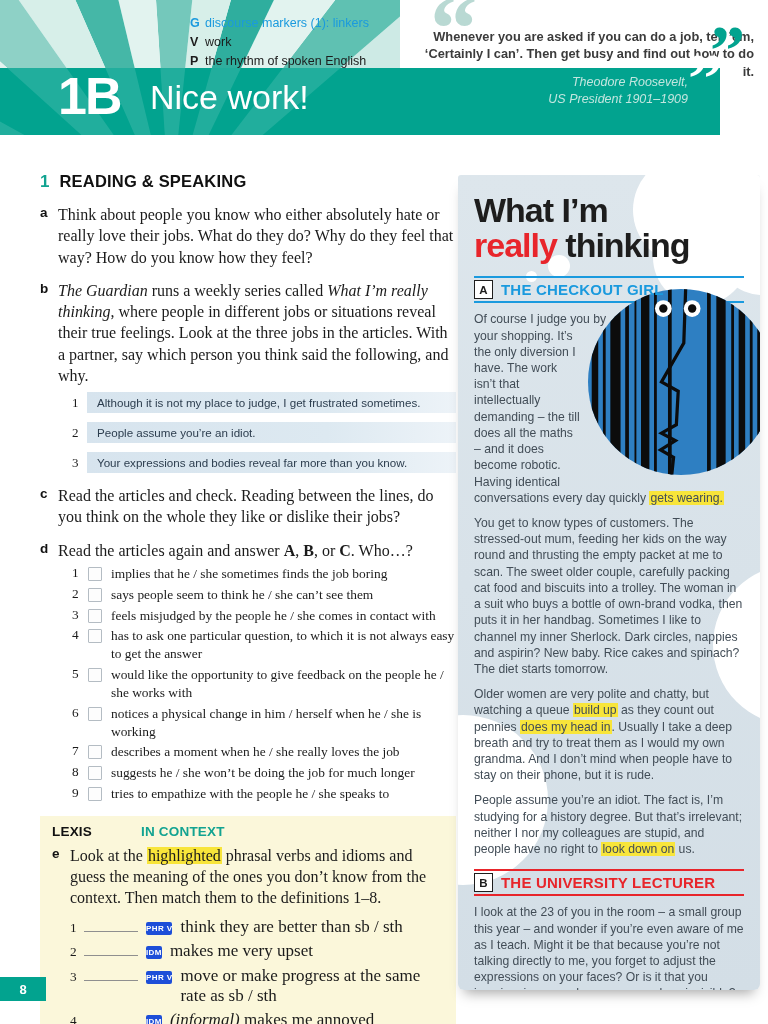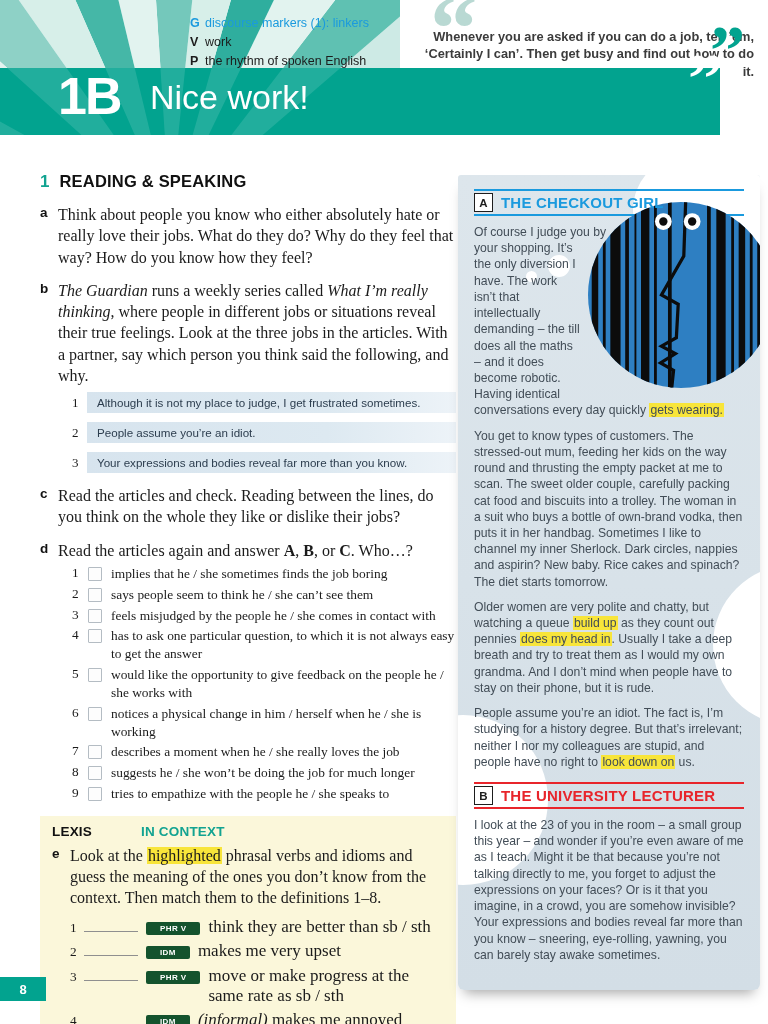--- a/index.html
+++ b/index.html
@@ -42,21 +42,21 @@
 
   
   .lexis{margin-top:13px;background:#fbf7da;padding:8px 10px 12px 12px;}
   .lexis-head{font-weight:bold;font-size:13.5px;margin-bottom:6px;letter-spacing:.2px;}
   .lexis-head .lx-black{color:#111;}
   .lexis-head .lx-teal{color:#12a391;padding-left:45px;}
   .lexis .ex-item{margin-bottom:8px;}
   .def-row{display:flex;align-items:baseline;margin:0 0 4.5px 18px;}
   .def-num{width:14px;flex:0 0 14px;font-family:"Liberation Serif",serif;font-size:13.3px;color:#1b1b1b;}
   .blank{display:inline-block;width:54px;height:11px;border-bottom:1px solid #8f8f8f;margin-right:8px;flex:0 0 54px;}
-  .badge{flex:0 0 auto;background:#14532d;color:#fff;font-size:8px;font-weight:bold;letter-spacing:.4px;padding:2px 14px;border-radius:2px;margin-right:8px;position:relative;top:-1px;white-space:nowrap;}
+  .badge{flex:0 0 auto;background:#1d4ed8;color:#fff;font-size:8px;font-weight:bold;letter-spacing:.4px;padding:2px 0;border-radius:2px;margin-right:8px;position:relative;top:-1px;white-space:nowrap;}
   .def-text{font-family:"Liberation Serif",serif;font-size:17px;color:#1b1b1b;}
 
   
   .panel{position:absolute;left:458px;top:175px;width:302px;height:815px;background:linear-gradient(180deg,#dde6ec 0%,#d3dee6 100%);border-radius:3px 3px 6px 6px;box-shadow:0 9px 12px -6px rgba(0,0,0,.35);overflow:hidden;z-index:1;}
   .cloud{position:absolute;background:#fff;border-radius:50%;}
   .panel-inner{position:relative;padding:14px 16px 10px 16px;z-index:2;}
   .art-title{font-weight:bold;font-size:34px;line-height:1.02;letter-spacing:-1px;color:#1d1d1d;margin:4px 0 14px 0;}
   .art-title .red{color:#e8252b;}
   .art-section-head{display:flex;align-items:center;border-top:2px solid;border-bottom:2px solid;padding:2px 0;margin-bottom:8px;}
   .head-blue{color:#1a9ade;border-color:#1a9ade;}
@@ -119,20 +119,24 @@
     <div class="gvp-row"><span class="gvp-key gvp-blue">G</span><span class="gvp-blue">discourse markers (1): linkers</span></div>
     <div class="gvp-row"><span class="gvp-key">V</span><span>work</span></div>
     <div class="gvp-row"><span class="gvp-key">P</span><span>the rhythm of spoken English</span></div>
   </div>
 
   <span class="quote-open">“</span>
   <div class="quote-text">
     <div>Whenever you are asked if you can do a job, tell ’em,</div>
     <div>‘Certainly I can’. Then get busy and find out how to do it.</div>
   </div>
+  <div class="attribution">
+    <div>Theodore Roosevelt,</div>
+    <div>US President 1901–1909</div>
+  </div>
   <div class="close-quote">
     <span class="cq-teal">”</span>
     <span class="cq-white">”</span>
   </div>
 
   <div class="left-col">
 
     <div class="section-head">
       <span class="section-num">1</span>
       <span class="section-title">READING &amp; SPEAKING</span>
@@ -285,20 +289,24 @@
     <div class="cloud" style="left:175px;top:-20px;width:110px;height:110px;"></div>
     <div class="cloud" style="left:225px;top:-35px;width:120px;height:120px;"></div>
     <div class="cloud" style="left:255px;top:20px;width:100px;height:100px;"></div>
     <div class="cloud" style="left:195px;top:35px;width:95px;height:95px;"></div>
     <div class="cloud" style="left:90px;top:80px;width:22px;height:22px;"></div>
     <div class="cloud" style="left:68px;top:96px;width:11px;height:11px;"></div>
     <div class="cloud" style="left:255px;top:390px;width:160px;height:160px;"></div>
     <div class="cloud" style="left:-80px;top:540px;width:170px;height:170px;"></div>
 
     <div class="panel-inner">
+      <div class="art-title">
+        <div>What I’m</div>
+        <div><span class="red">really</span><span> thinking</span></div>
+      </div>
 
       <div class="art-section-head head-blue">
         <span class="letter-box">A</span>
         <span class="art-section-title">THE CHECKOUT GIRL</span>
       </div>
 
       <div class="barcode-float">
         <svg width="186" height="186" viewBox="0 0 200 200">
           <defs>
               <clipPath id="circleClip">

